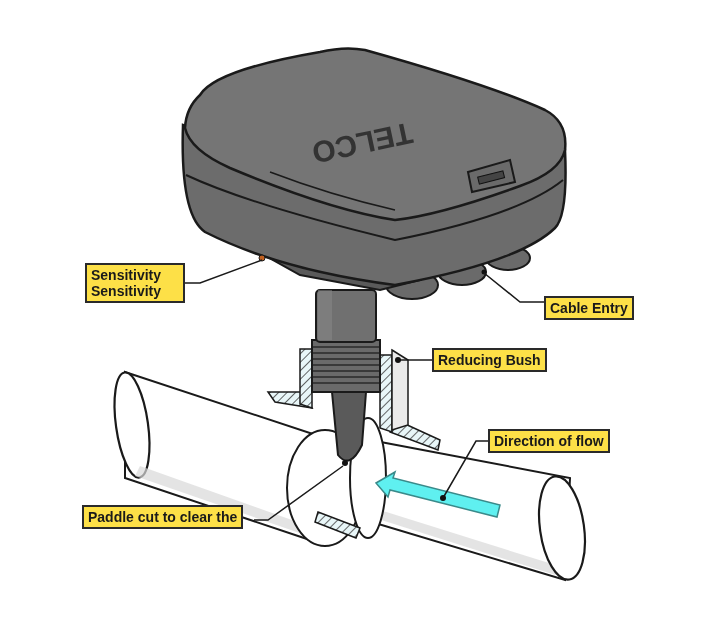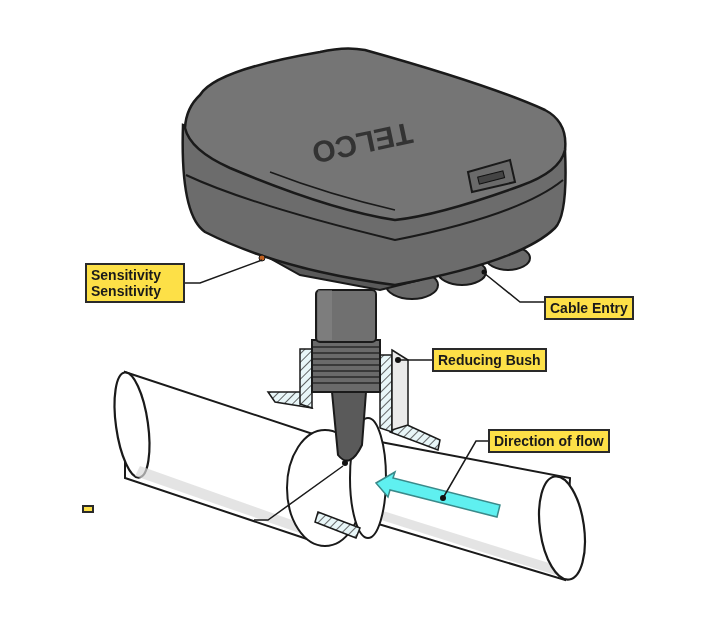--- a/index.html
+++ b/index.html
@@ -110,13 +110,14 @@
 
 <div class="label-box" style="left:432px; top:348px;">
   <span>Reducing Bush</span>
 </div>
 
 <div class="label-box" style="left:488px; top:429px;">
   <span>Direction of flow</span>
 </div>
 
 <div class="label-box" style="left:82px; top:505px;">
+  <div>Paddle cut to clear the</div>
 </div>
 
 </body></html>

